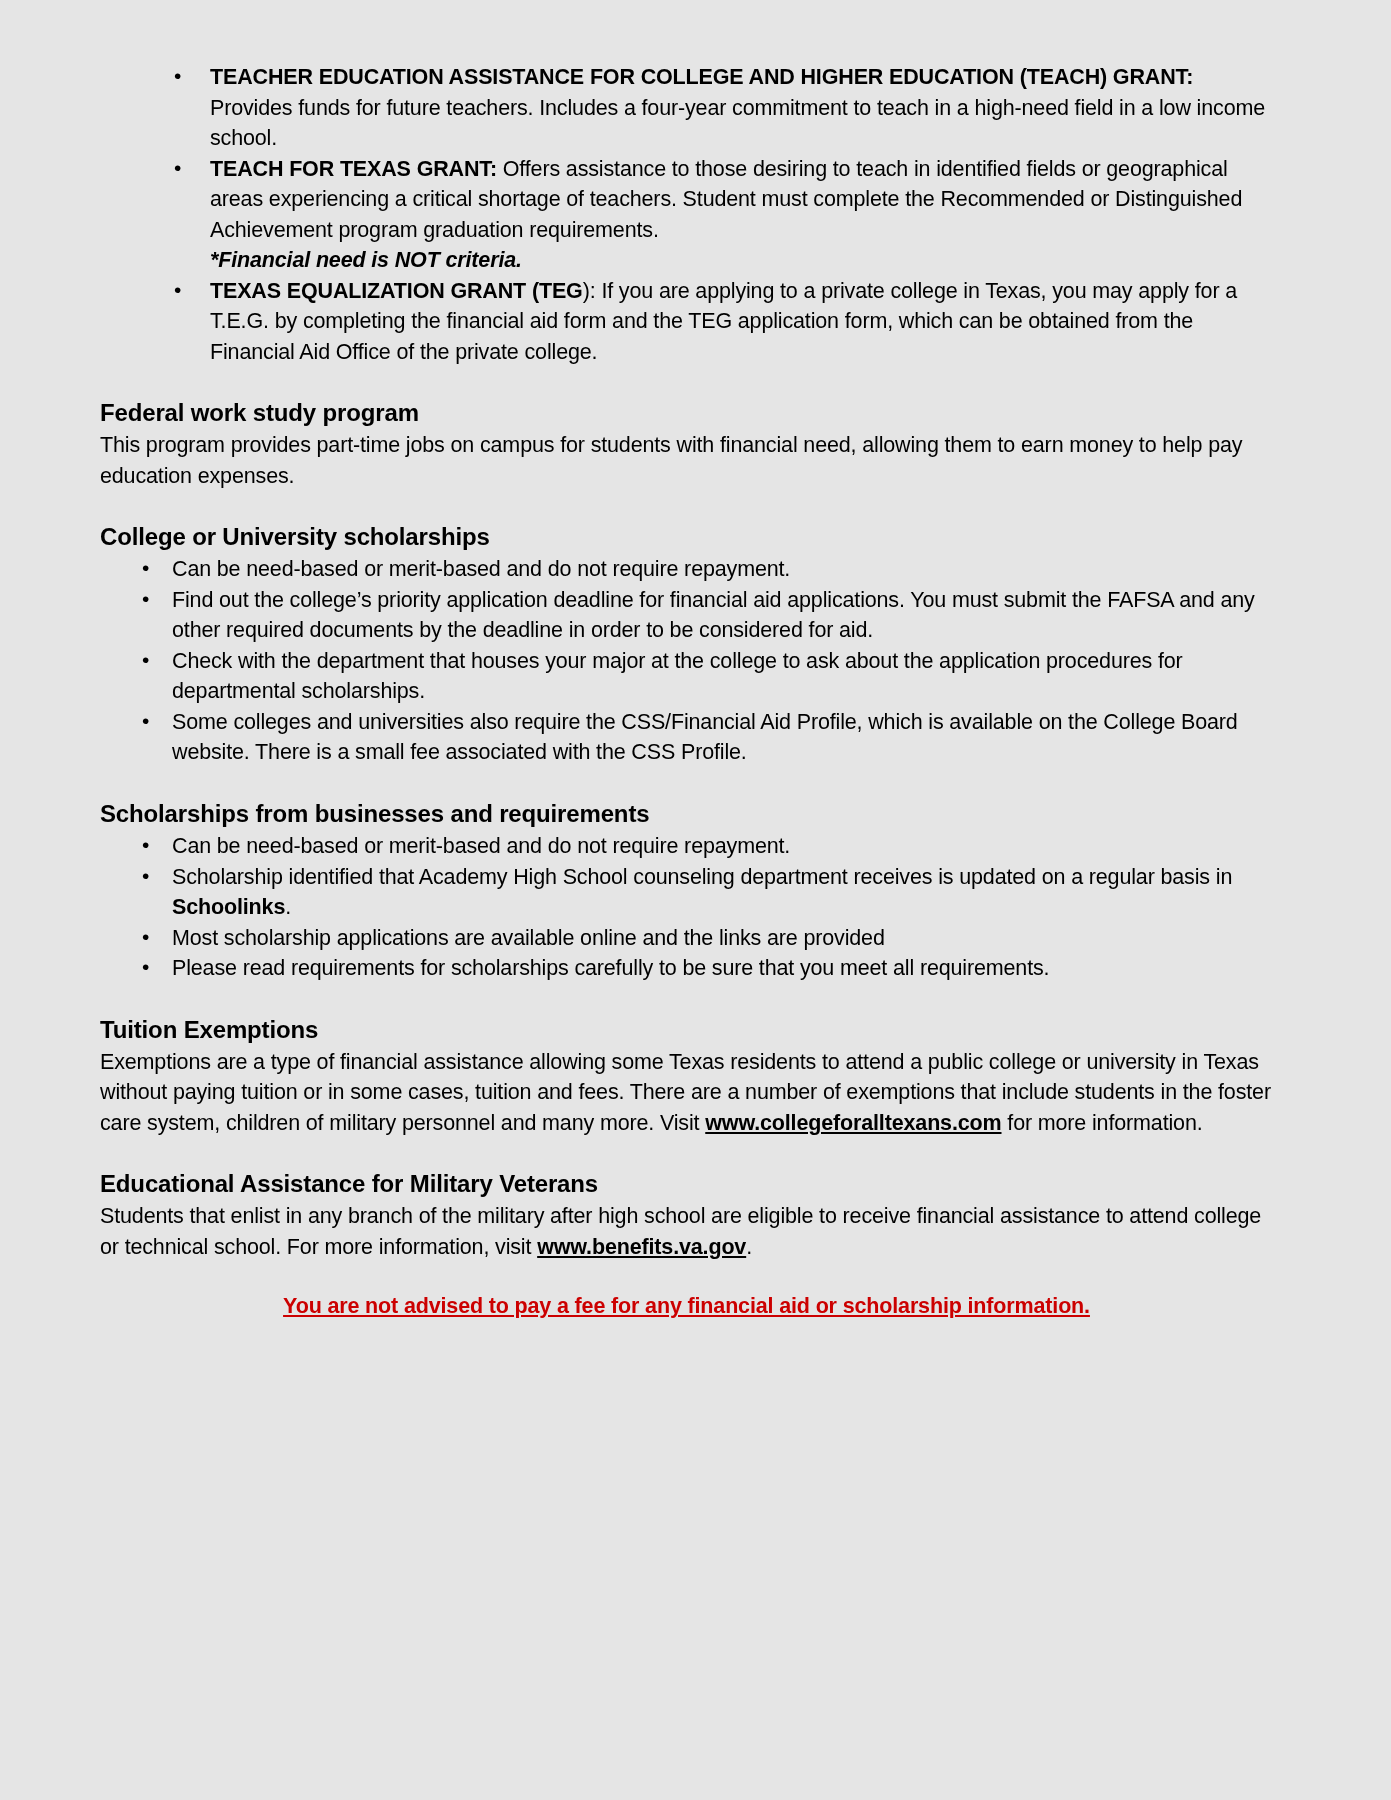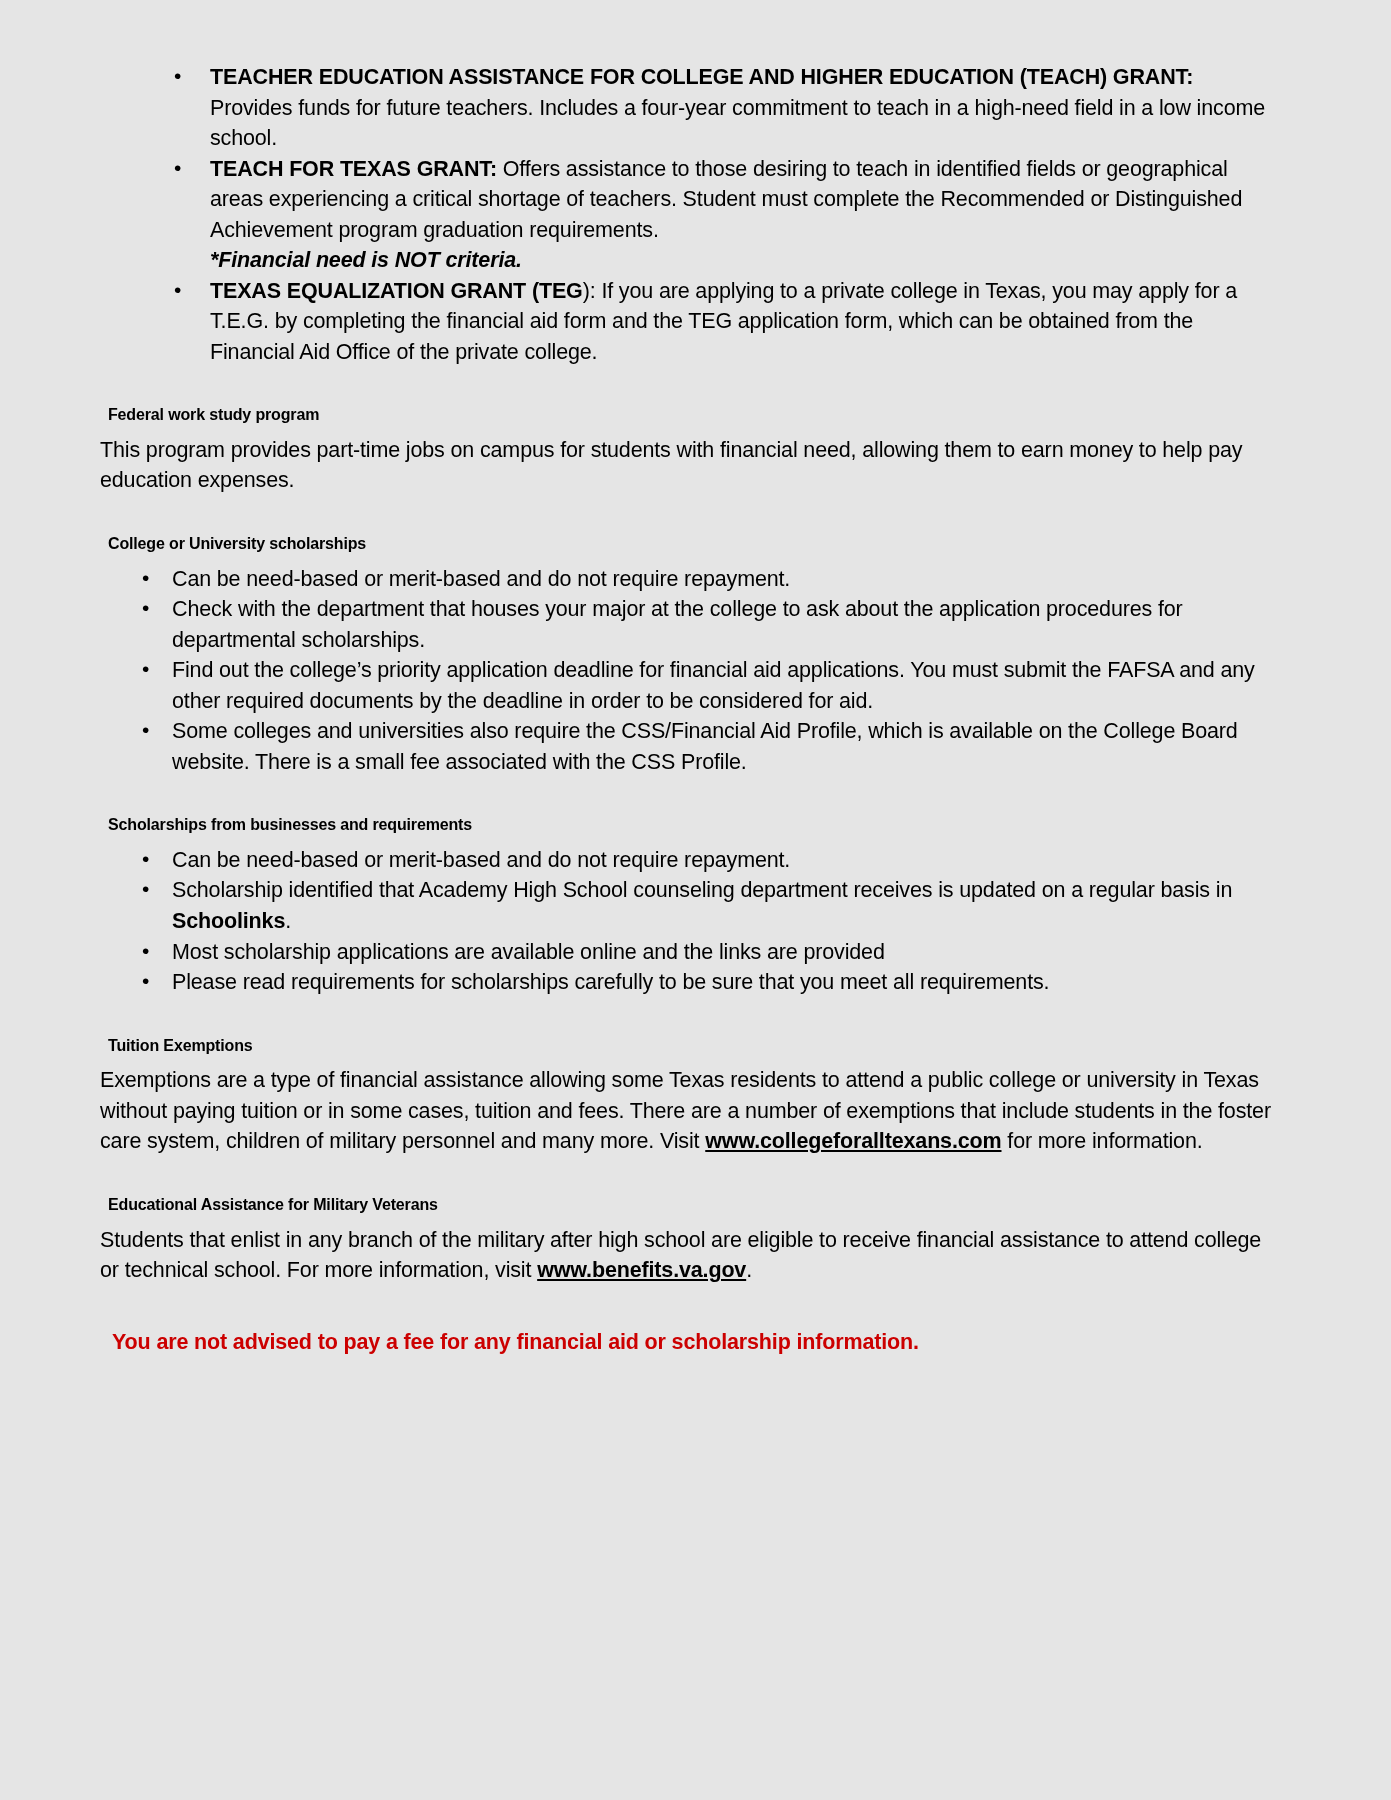--- a/index.html
+++ b/index.html
@@ -47,43 +47,45 @@
   }
   
   ul.bullets.indent-2 > li {
     padding-left: 110px;
   }
   ul.bullets.indent-2 > li::before {
     left: 74px;
   }
 
   h2.section-head {
-    font-size: 16px;
+    font-size: 24px;
     font-weight: bold;
-    margin: 8px;
+    margin: 0;
     padding: 0;
     line-height: 1.42;
     letter-spacing: -0.15px;
   }
   p.body-para {
     margin: 0;
     padding: 0;
     line-height: 1.42;
   }
   .spacer-line {
     height: 29px;
   }
   .b { font-weight: bold; }
   .bi { font-weight: bold; font-style: italic; }
   .bu { font-weight: bold; text-decoration: underline; }
   .warning {
     font-weight: bold;
+    text-decoration: underline;
     color: #CC0000;
-    margin: 12px;
+    margin: 0;
     line-height: 1.42;
+    text-align: center;
   }
 </style>
 </head>
 <body>
 
 <div class="page">
   <div class="doc">
 
     <ul class="bullets indent-2">
       <li>
@@ -108,24 +110,24 @@
     <p class="body-para">This program provides part-time jobs on campus for students with financial need, allowing them to earn money to help pay education expenses.</p>
 
     <div class="spacer-line"></div>
 
     <h2 class="section-head">College or University scholarships</h2>
     <ul class="bullets">
       <li>
         <span>Can be need-based or merit-based and do not require repayment.</span>
       </li>
       <li>
-        <span>Check with the department that houses your major at the college to ask about the application procedures for departmental scholarships.</span>
+        <span>Find out the college’s priority application deadline for financial aid applications.  You must submit the FAFSA and any other required documents by the deadline in order to be considered for aid.</span>
       </li>
       <li>
-        <span>Find out the college’s priority application deadline for financial aid applications.  You must submit the FAFSA and any other required documents by the deadline in order to be considered for aid.</span>
+        <span>Check with the department that houses your major at the college to ask about the application procedures for departmental scholarships.</span>
       </li>
       <li>
         <span>Some colleges and universities also require the CSS/Financial Aid Profile, which is available on the College Board website. There is a small fee associated with the CSS Profile.</span>
       </li>
     </ul>
 
     <div class="spacer-line"></div>
 
     <h2 class="section-head">Scholarships from businesses and requirements</h2>
     <ul class="bullets">

